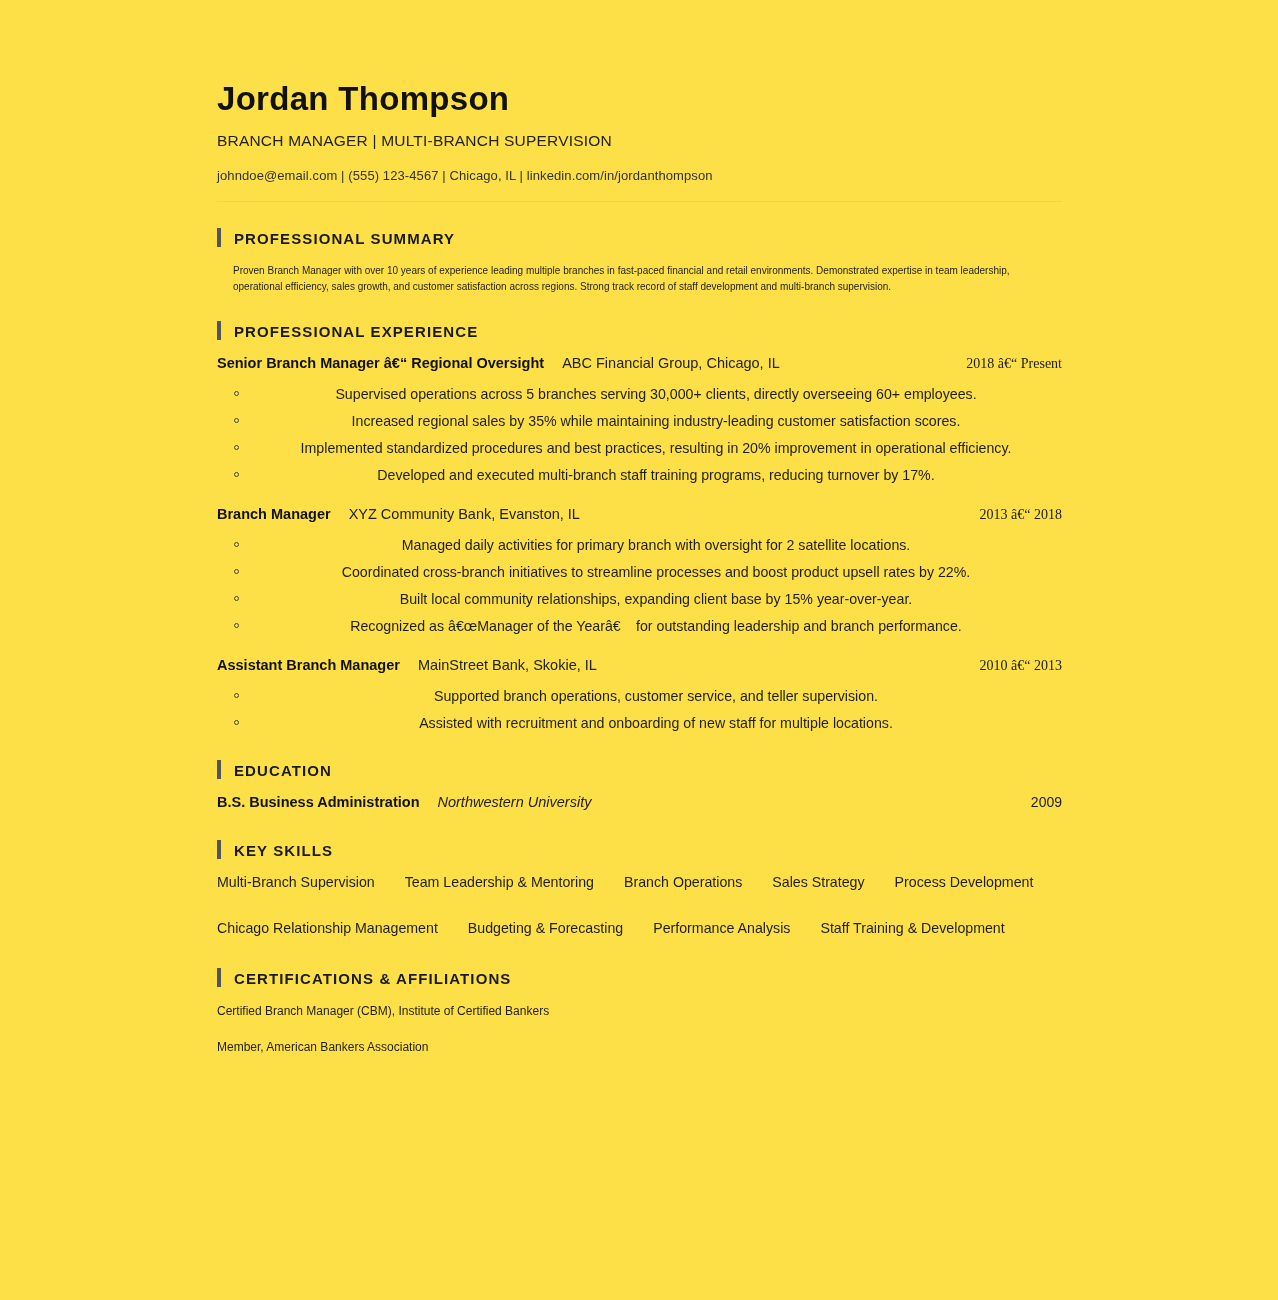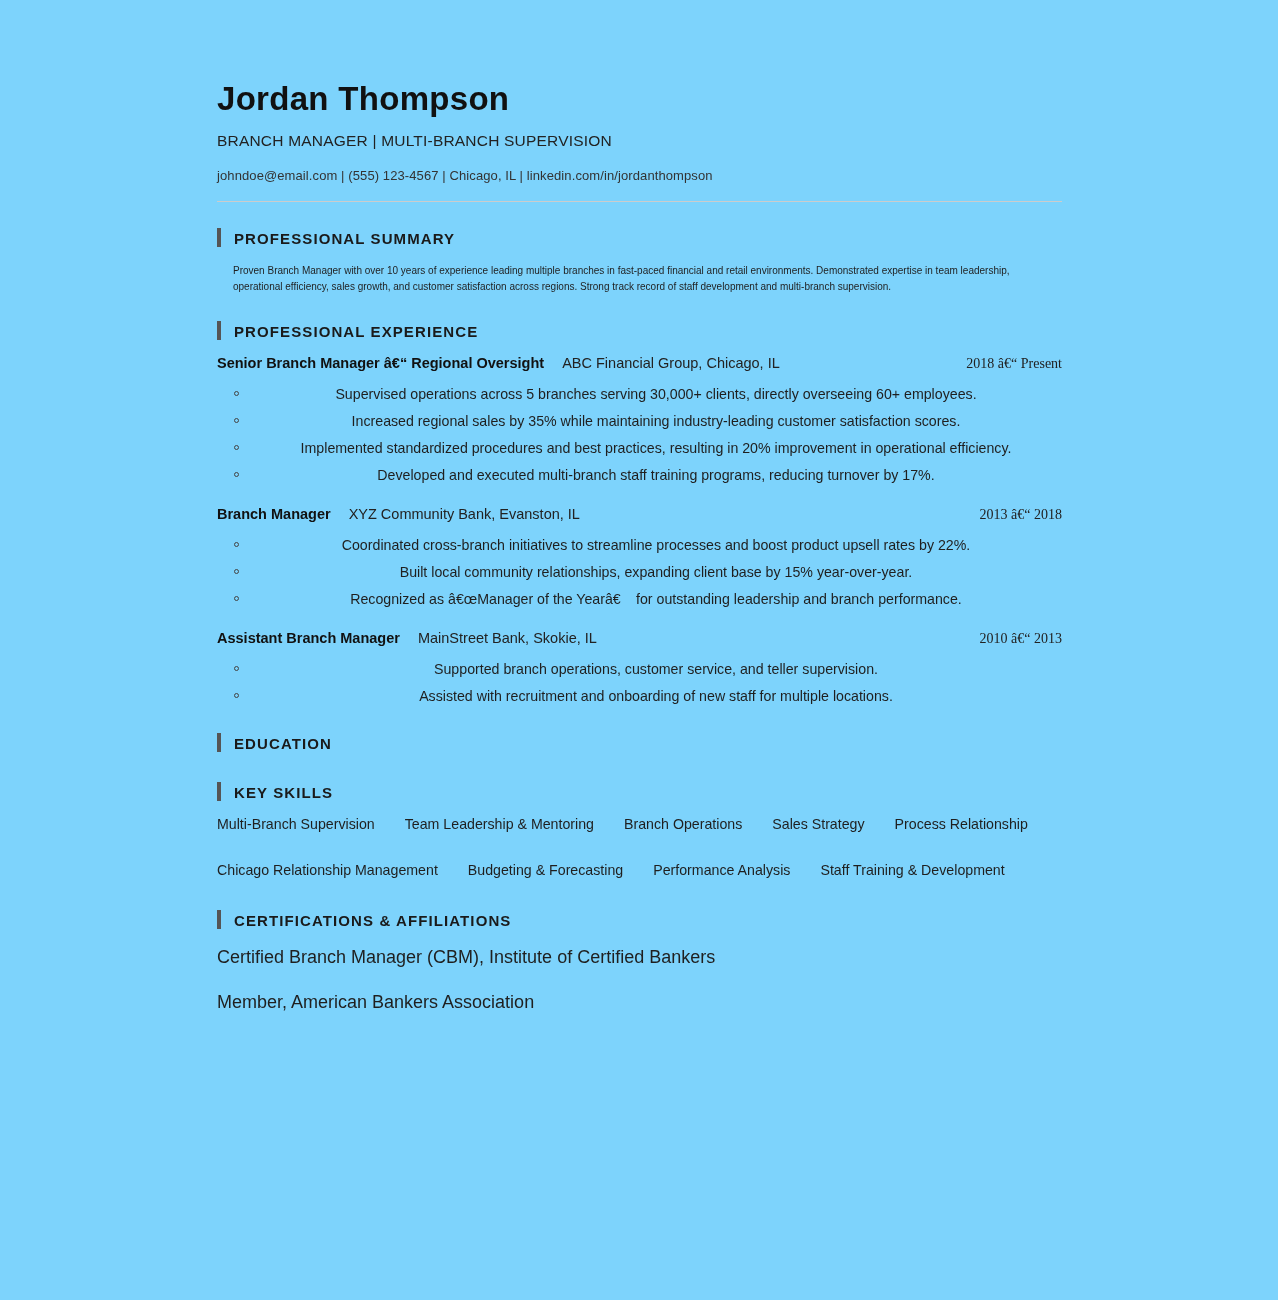--- a/index.html
+++ b/index.html
@@ -11,21 +11,21 @@
     width: 1278px;
     min-height: 1300px;
     font-family: "Liberation Sans", sans-serif;
     color: #1a1a1a;
     -webkit-font-smoothing: antialiased;
   }
   .page {
     width: 1278px;
     min-height: 1300px;
     position: relative;
-    background: #7dd3fc;
+    background: #fde047;
     box-sizing: border-box;
   }
   .resume {
     position: absolute;
     left: 217px;
     top: 80px;
     width: 845px;
   }
 
   
@@ -182,21 +182,21 @@
     gap: 30px;
   }
   .skill {
     font-size: 14.2px;
     color: #1f1f1f;
     white-space: nowrap;
   }
 
   
   .cert {
-    font-size: 18px;
+    font-size: 12px;
     color: #1f1f1f;
     margin-bottom: 18px;
     line-height: 1.5;
   }
   .cert:last-child { margin-bottom: 0; }
 
   #edu-section { margin-bottom: 30px; }
   #skills-section { margin-bottom: 32px; }
 </style>
 </head>
@@ -240,20 +240,21 @@
         </ul>
       </div>
 
       <div class="job">
         <div class="job-line">
           <span class="job-title">Branch Manager</span>
           <span class="job-company">XYZ Community Bank, Evanston, IL</span>
           <span class="job-dates">2013 â€“ 2018</span>
         </div>
         <ul class="bullets">
+          <li>Managed daily activities for primary branch with oversight for 2 satellite locations.</li>
           <li>Coordinated cross-branch initiatives to streamline processes and boost product upsell rates by 22%.</li>
           <li>Built local community relationships, expanding client base by 15% year-over-year.</li>
           <li>Recognized as â€œManager of the Yearâ€ for outstanding leadership and branch performance.</li>
         </ul>
       </div>
 
       <div class="job">
         <div class="job-line">
           <span class="job-title">Assistant Branch Manager</span>
           <span class="job-company">MainStreet Bank, Skokie, IL</span>
@@ -264,33 +265,38 @@
           <li>Assisted with recruitment and onboarding of new staff for multiple locations.</li>
         </ul>
       </div>
     </div>
 
     <div class="section" id="edu-section">
       <div class="section-head">
         <span class="section-bar"></span>
         <span class="section-title">EDUCATION</span>
       </div>
+      <div class="edu-line">
+        <span class="edu-degree">B.S. Business Administration</span>
+        <span class="edu-school">Northwestern University</span>
+        <span class="edu-year">2009</span>
+      </div>
     </div>
 
     <div class="section" id="skills-section">
       <div class="section-head">
         <span class="section-bar"></span>
         <span class="section-title">KEY SKILLS</span>
       </div>
       <div class="skills">
         <span class="skill">Multi-Branch Supervision</span>
         <span class="skill">Team Leadership &amp; Mentoring</span>
         <span class="skill">Branch Operations</span>
         <span class="skill">Sales Strategy</span>
-        <span class="skill">Process Relationship</span>
+        <span class="skill">Process Development</span>
         <span class="skill">Chicago Relationship Management</span>
         <span class="skill">Budgeting &amp; Forecasting</span>
         <span class="skill">Performance Analysis</span>
         <span class="skill">Staff Training &amp; Development</span>
       </div>
     </div>
 
     <div class="section">
       <div class="section-head">
         <span class="section-bar"></span>

